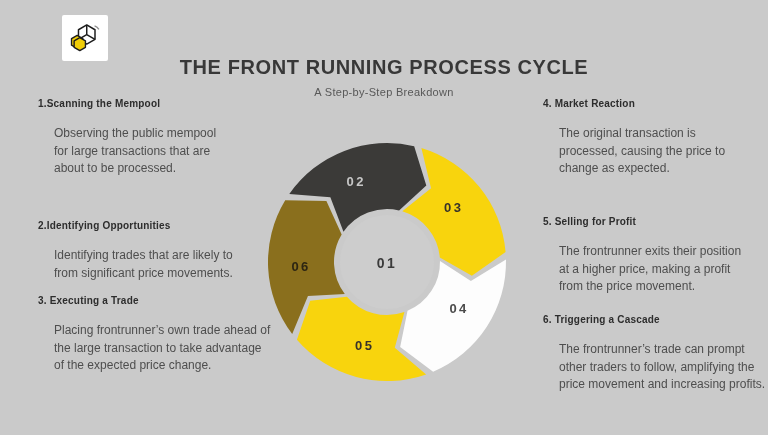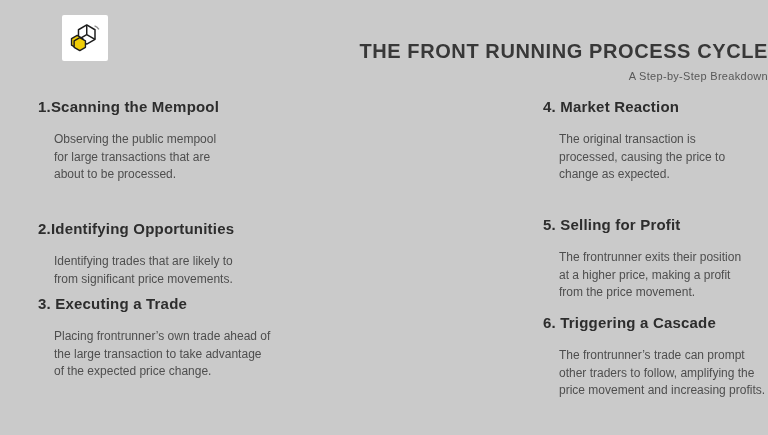--- a/index.html
+++ b/index.html
@@ -8,30 +8,30 @@
     width:768px;height:435px;
     background:#cacaca;
     font-family:"Liberation Sans", sans-serif;
     overflow:hidden;
   }
   .logo-box{
     position:absolute;left:62px;top:15px;width:46px;height:46px;
     background:#ffffff;border-radius:2px;
     display:flex;align-items:center;justify-content:center;
   }
-  .header{position:absolute;left:0;top:40px;width:768px;text-align:right;}
+  .header{position:absolute;left:0;top:56px;width:768px;text-align:center;}
   .title{
     margin:0;font-size:20px;font-weight:700;color:#383838;letter-spacing:.6px;
   }
   .subtitle{
     margin:7px 0 0 0;font-size:11px;color:#585858;letter-spacing:.3px;
   }
   .step{position:absolute;width:250px;}
   .step h2{
-    margin:0 0 8px 0;font-size:15px;font-weight:700;color:#2d2d2d;letter-spacing:.2px;
+    margin:0 0 8px 0;font-size:10px;font-weight:700;color:#2d2d2d;letter-spacing:.2px;
   }
   .step p{
     margin:16px;font-size:12px;line-height:17.5px;color:#4e4e4e;white-space:pre-line;
   }
   .pos-1{left:38px;top:98px;}
   .pos-2{left:38px;top:220px;}
   .pos-3{left:38px;top:295px;}
   .pos-4{left:543px;top:98px;}
   .pos-5{left:543px;top:216px;}
   .pos-6{left:543px;top:314px;}
@@ -94,14 +94,30 @@
 at a higher price, making a profit
 from the price movement.</p>
   </div>
   <div class="step pos-6">
     <h2>6. Triggering a Cascade</h2>
     <p>The frontrunner’s trade can prompt
 other traders to follow, amplifying the
 price movement and increasing profits.</p>
   </div>
 
+  <div class="wheel-wrap">
+    <svg id="wheel-svg" width="260" height="260" viewBox="0 0 260 260">
+        <path d="M 32.28 62.09 A 119 119 0 0 1 157.17 14.14 L 169.31 53.51 L 142.10 78.40 A 53 53 0 0 0 86.48 99.75 L 73.35 65.29 Z" fill="#3b3a38"></path>
+        <text x="99.18" y="49.71" fill="#c7c7c7" font-size="13" font-weight="bold" letter-spacing="2.5" text-anchor="middle" dominant-baseline="central">02</text>
+        <path d="M 164.39 16.08 A 119 119 0 0 1 248.58 120.04 L 214.89 143.75 L 182.81 125.57 A 53 53 0 0 0 145.32 79.26 L 174.04 56.13 Z" fill="#f8d40d"></path>
+        <text x="196.83" y="75.88" fill="#37332a" font-size="13" font-weight="bold" letter-spacing="2.5" text-anchor="middle" dominant-baseline="central">03</text>
+        <path d="M 248.97 127.51 A 119 119 0 0 1 176.11 239.70 L 143.16 214.99 L 150.54 178.86 A 53 53 0 0 0 182.99 128.89 L 213.86 149.05 Z" fill="#fdfdfd"></path>
+        <text x="202.13" y="176.84" fill="#4b4b4b" font-size="13" font-weight="bold" letter-spacing="2.5" text-anchor="middle" dominant-baseline="central">04</text>
+        <path d="M 169.14 242.38 A 119 119 0 0 1 39.92 207.76 L 53.24 168.78 L 89.88 164.63 A 53 53 0 0 0 147.43 180.05 L 137.79 215.65 Z" fill="#f8d40d"></path>
+        <text x="107.74" y="213.07" fill="#37332a" font-size="13" font-weight="bold" letter-spacing="2.5" text-anchor="middle" dominant-baseline="central">05</text>
+        <path d="M 35.21 201.95 A 119 119 0 0 1 28.21 68.35 L 69.40 68.98 L 84.67 102.54 A 53 53 0 0 0 87.78 162.04 L 50.95 163.88 Z" fill="#8a6f1d"></path>
+        <text x="44.12" y="134.50" fill="#2c2512" font-size="13" font-weight="bold" letter-spacing="2.5" text-anchor="middle" dominant-baseline="central">06</text>
+        <circle cx="130" cy="130" r="47" fill="#cdcdcd"></circle>
+        <text x="130" y="131" fill="#3b3b3b" font-size="14" font-weight="bold" letter-spacing="2.5" text-anchor="middle" dominant-baseline="central">01</text>
+      </svg>
+  </div>
 
 </div>
 
 </body></html>

